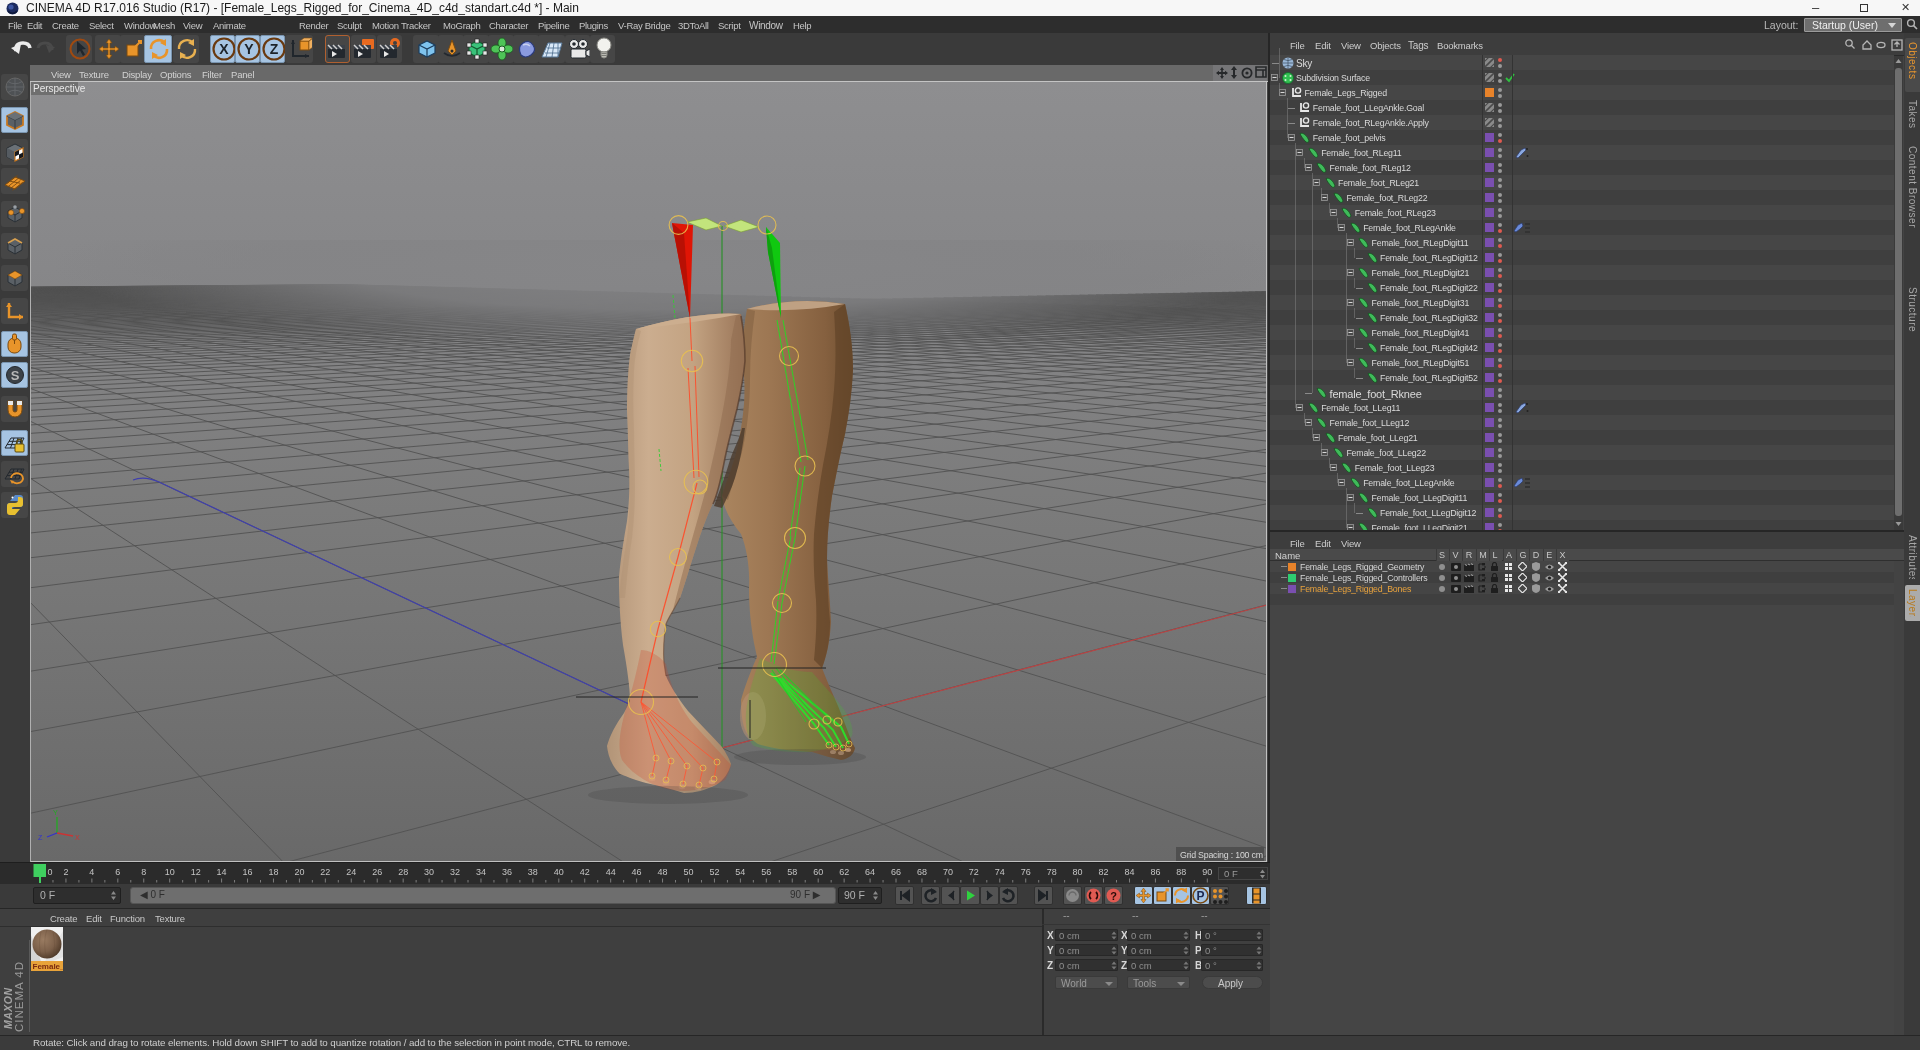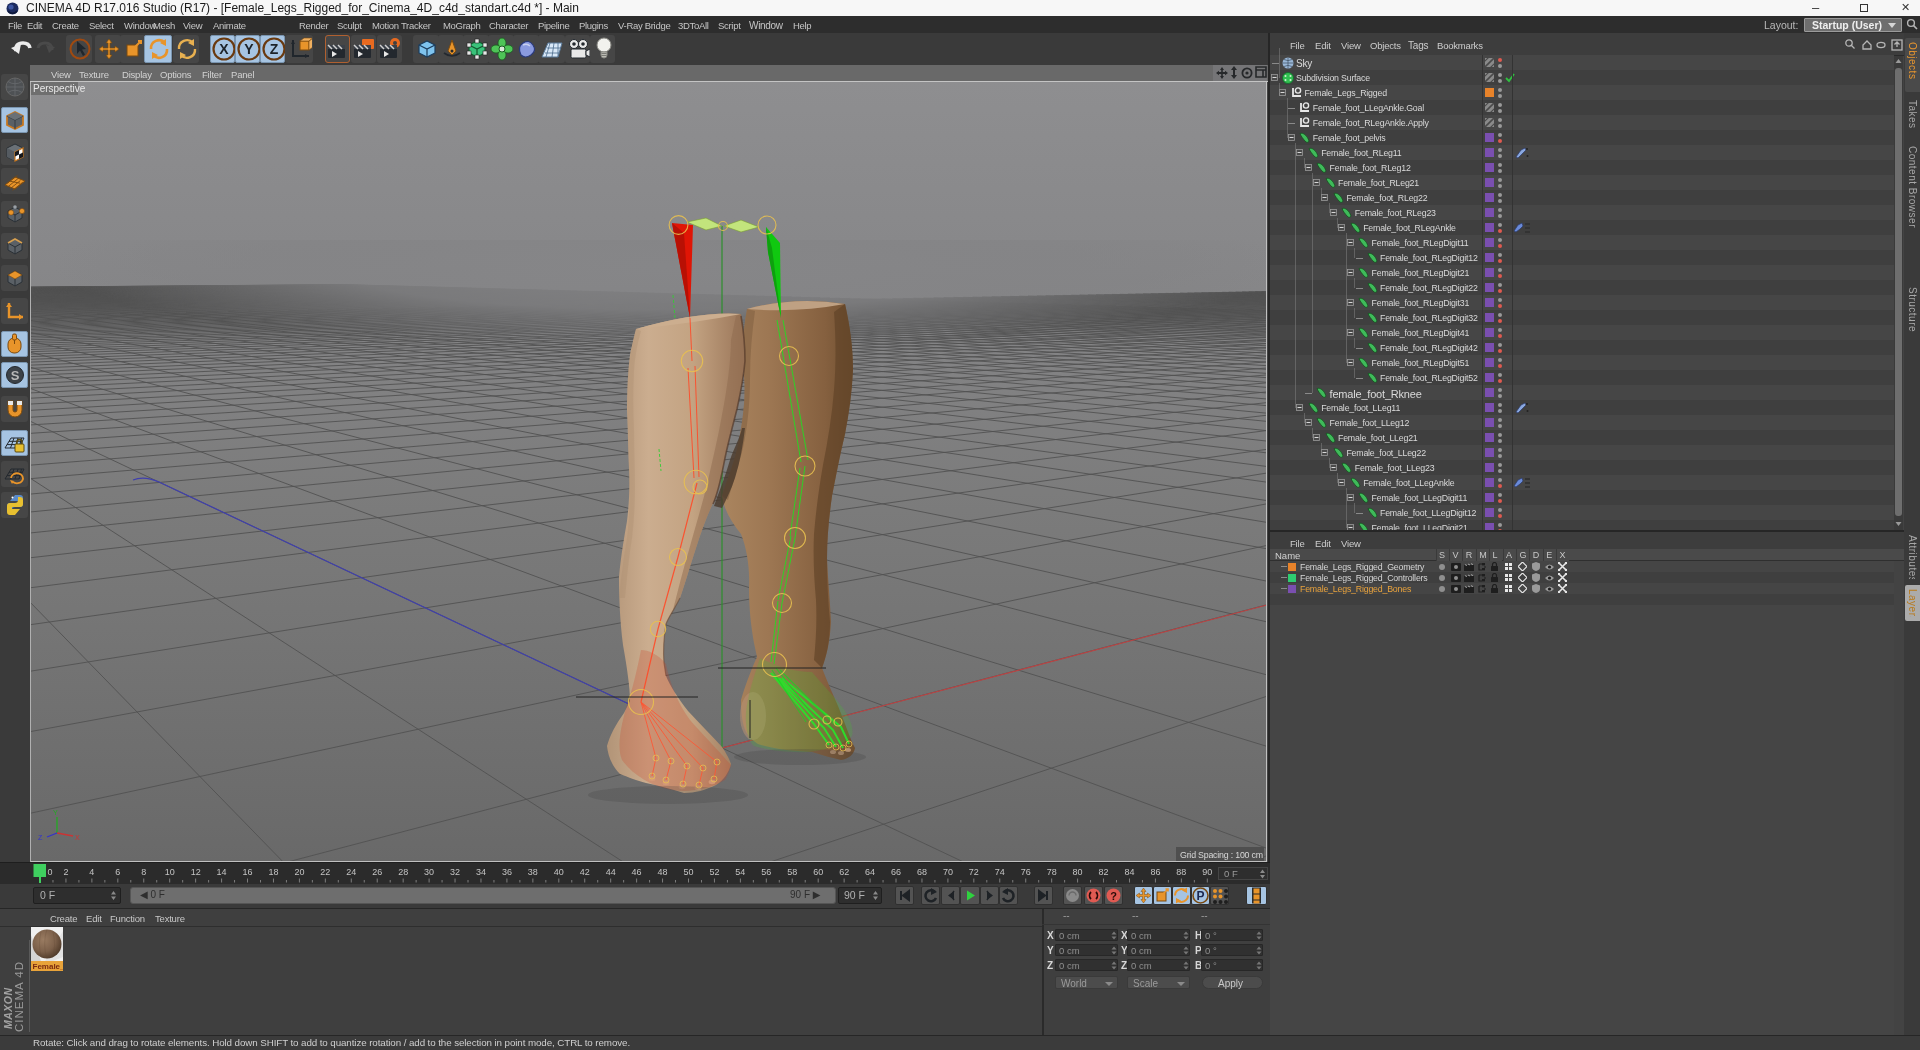--- a/index.html
+++ b/index.html
@@ -33,21 +33,21 @@
 <div style="position:absolute;left:489px;top:19.5px;font-size:9.5px;color:#c6c6c6;white-space:nowrap;letter-spacing:-0.3px">Character</div>
 <div style="position:absolute;left:538px;top:19.5px;font-size:9.5px;color:#c6c6c6;white-space:nowrap;letter-spacing:-0.3px">Pipeline</div>
 <div style="position:absolute;left:579px;top:19.5px;font-size:9.5px;color:#c6c6c6;white-space:nowrap;letter-spacing:-0.3px">Plugins</div>
 <div style="position:absolute;left:618px;top:19.5px;font-size:9.5px;color:#c6c6c6;white-space:nowrap;letter-spacing:-0.3px">V-Ray Bridge</div>
 <div style="position:absolute;left:678px;top:19.5px;font-size:9.5px;color:#c6c6c6;white-space:nowrap;letter-spacing:-0.3px">3DToAll</div>
 <div style="position:absolute;left:718px;top:19.5px;font-size:9.5px;color:#c6c6c6;white-space:nowrap;letter-spacing:-0.3px">Script</div>
 <div style="position:absolute;left:749px;top:19.5px;font-size:10px;color:#c6c6c6;white-space:nowrap;letter-spacing:-0.3px">Window</div>
 <div style="position:absolute;left:793px;top:19.5px;font-size:9.5px;color:#c6c6c6;white-space:nowrap;letter-spacing:-0.3px">Help</div>
 <div style="position:absolute;left:1764px;top:18.5px;font-size:10.5px;color:#b8b8b8;white-space:nowrap;">Layout:</div>
 <div style="position:absolute;left:1804px;top:17.5px;width:98px;height:14px;background:#6e6e6e;border:1px solid #9a9a9a;border-radius:1px"></div>
-<div style="position:absolute;left:1812px;top:18.5px;font-size:10.5px;color:#efefef;white-space:nowrap;font-weight:bold;">Startup (User)</div>
+<div style="position:absolute;left:1812px;top:18.5px;font-size:10.5px;color:#efefef;white-space:nowrap;">Startup (User)</div>
 <div style="position:absolute;left:1888px;top:23px;width:0;height:0;border-left:4px solid transparent;border-right:4px solid transparent;border-top:5px solid #d5d5d5"></div>
 <svg style="position:absolute;left:1906px;top:18px" width="12" height="12">
     <circle cx="5" cy="5" r="3.4" stroke="#b5b5b5" stroke-width="1.4" fill="none"></circle>
     <line x1="7.6" y1="7.6" x2="11" y2="11" stroke="#b5b5b5" stroke-width="1.6"></line>
   </svg>
 <div style="position:absolute;left:0px;top:33px;width:1920px;height:32px;background:#3a3a3a;"></div>
 <div class="grip" style="position:absolute;left:0px;top:33px;width:8px;height:32px;background:#3a3a3a;"></div>
 <svg style="position:absolute;left:10px;top:36px" width="24" height="24">
     <path d="M6,15 Q5,7 13,7 Q19,7 20,12" stroke="#ececec" stroke-width="3.6" fill="none"></path>
     <path d="M1,12 L9,18 L11,8 Z" fill="#ececec"></path>
@@ -1403,18 +1403,18 @@
 <div style="position:absolute;left:1195px;top:959.5px;font-size:10px;color:#d8d8d8;white-space:nowrap;"><b>B</b></div>
 <div style="position:absolute;left:1201px;top:959px;width:62px;height:12px;background:#303030;border:1px solid #272727;border-radius:1px"></div>
 <div style="position:absolute;left:1205px;top:959.5px;font-size:9.5px;color:#8f8f8f;white-space:nowrap;">0 °</div>
 <svg style="position:absolute;left:1256px;top:961px" width="6" height="9" fill="#777">
     <path d="M0.5,3.5 L3,0.5 L5.5,3.5 Z M0.5,5.5 L3,8.5 L5.5,5.5 Z"></path>
   </svg>
 <div style="position:absolute;left:1055px;top:976px;width:63px;height:13px;background:#4c4c4c;border-radius:2px;border:1px solid #3a3a3a"></div>
 <div style="position:absolute;left:1061px;top:977.5px;font-size:10px;color:#9a9a9a;white-space:nowrap;">World</div>
 <div style="position:absolute;left:1105px;top:981.5px;width:0;height:0;border-left:4px solid transparent;border-right:4px solid transparent;border-top:4.5px solid #8a8a8a"></div>
 <div style="position:absolute;left:1127px;top:976px;width:63px;height:13px;background:#4c4c4c;border-radius:2px;border:1px solid #3a3a3a"></div>
-<div style="position:absolute;left:1133px;top:977.5px;font-size:10px;color:#9a9a9a;white-space:nowrap;">Scale</div>
+<div style="position:absolute;left:1133px;top:977.5px;font-size:10px;color:#9a9a9a;white-space:nowrap;">Tools</div>
 <div style="position:absolute;left:1177px;top:981.5px;width:0;height:0;border-left:4px solid transparent;border-right:4px solid transparent;border-top:4.5px solid #8a8a8a"></div>
 <div style="position:absolute;left:1202px;top:976px;width:61px;height:13px;background:#4c4c4c;border-radius:6.5px;border:1px solid #3a3a3a"></div>
 <div style="position:absolute;left:1218px;top:977.5px;font-size:10px;color:#c8c8c8;white-space:nowrap;">Apply</div>
 <div style="position:absolute;left:0px;top:1035px;width:1920px;height:15px;background:#3b3b3b;border-top:1px solid #262626"></div>
 <div class="grip" style="position:absolute;left:2px;top:1038px;width:10px;height:9px;background:#3b3b3b;"></div>
 <div style="position:absolute;left:33px;top:1037px;font-size:9.8px;color:#cfcfcf;white-space:nowrap;letter-spacing:-0.1px">Rotate: Click and drag to rotate elements. Hold down SHIFT to add to quantize rotation / add to the selection in point mode, CTRL to remove.</div>
 </body></html>

